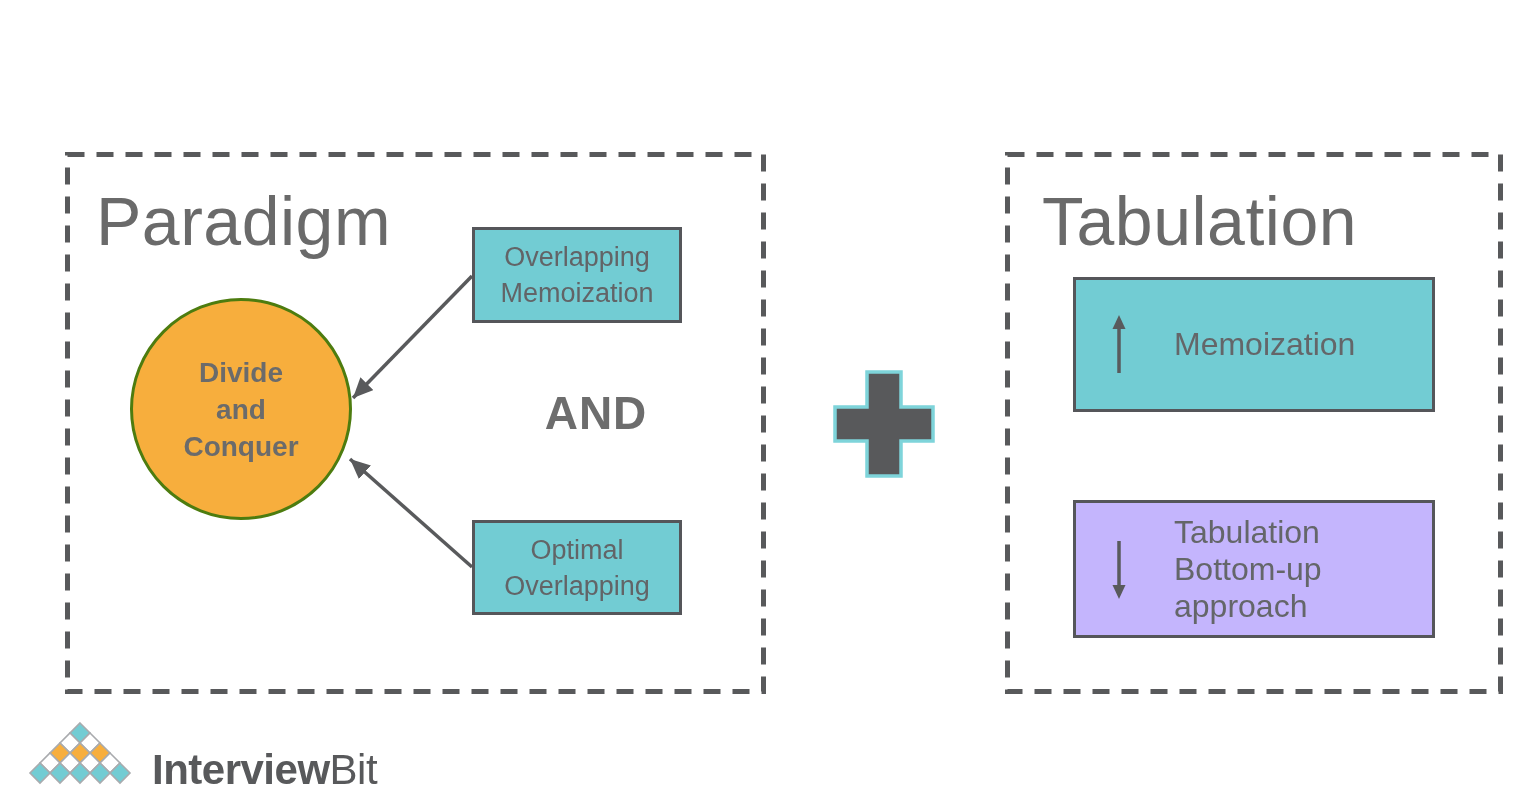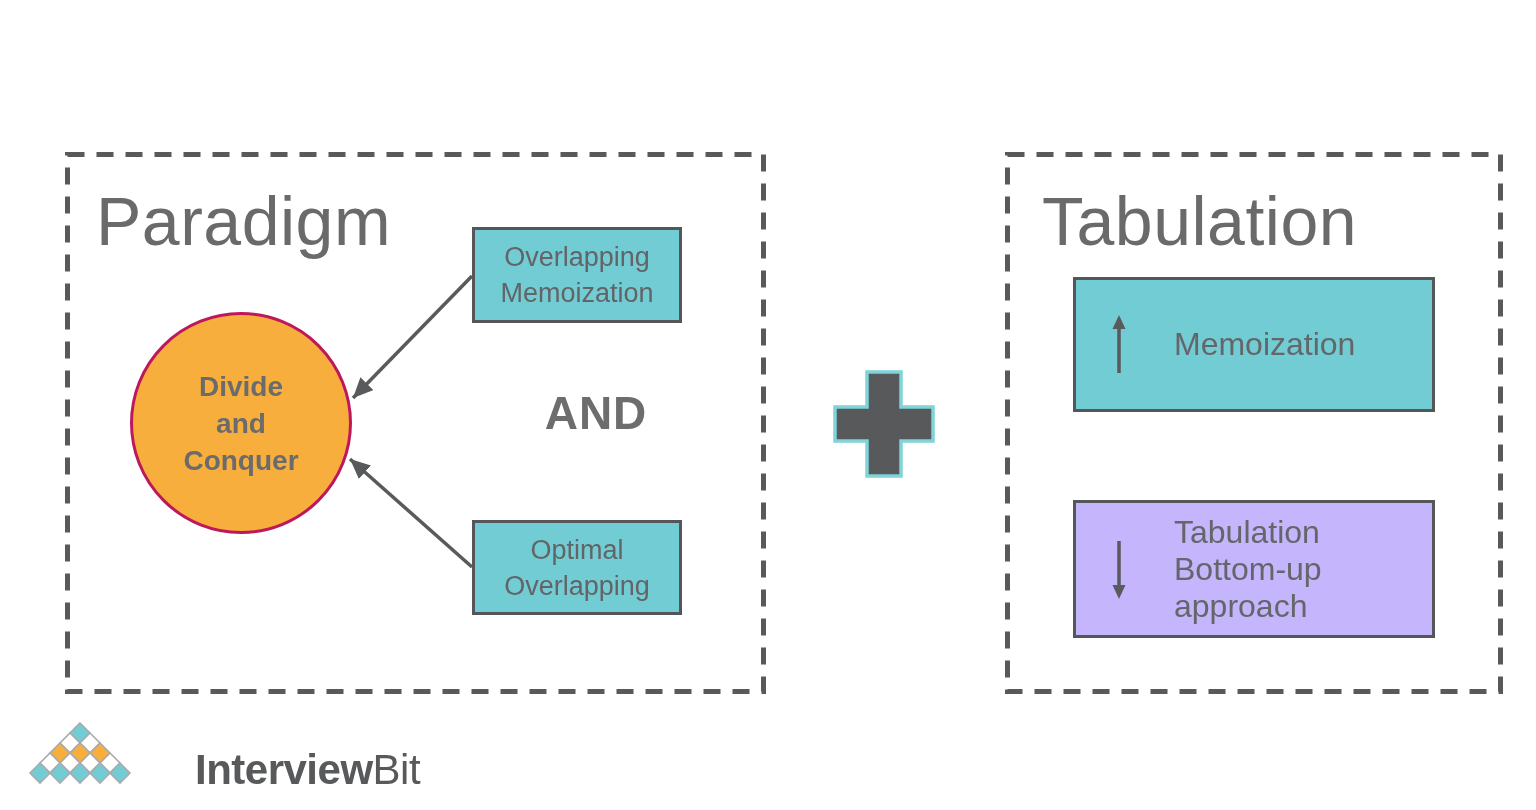--- a/index.html
+++ b/index.html
@@ -10,23 +10,23 @@
   #overlay-svg { position:absolute; left:0; top:0; }
 
   .section-title {
     position:absolute; font-size:68px; font-weight:400; color:#6a6a6a;
     letter-spacing:0.5px;
   }
   #paradigm-title { left:96px; top:182px; }
   #methodology-title { left:1042px; top:182px; }
 
   .circle {
-    position:absolute; left:130px; top:312px; width:222px; height:222px;
+    position:absolute; left:130px; top:298px; width:222px; height:222px;
     box-sizing:border-box; border-radius:50%;
-    background:#f7ae3d; border:3px solid #be185d;
+    background:#f7ae3d; border:3px solid #4d7c0f;
     display:flex; flex-direction:column; align-items:center; justify-content:center;
     font-size:28px; font-weight:700; color:#6b6b6b; line-height:37px; text-align:center;
   }
 
   .para-box {
     position:absolute; left:472px; width:210px; box-sizing:border-box;
     background:#72ccd3; border:3px solid #55565a;
     display:flex; flex-direction:column; align-items:center; justify-content:center;
     font-size:27px; color:#626467; line-height:36px; text-align:center;
   }
@@ -40,21 +40,21 @@
 
   .method-box {
     position:absolute; left:1073px; width:362px; box-sizing:border-box;
     border:3px solid #55565a; display:flex; align-items:center;
   }
   #memoization-box { top:277px; height:135px; background:#72ccd3; }
   #tabulation-box { top:500px; height:138px; background:#c4b5fd; }
   .method-arrow { margin-left:34px; flex:0 0 auto; display:block; }
   .method-text { margin-left:46px; font-size:32px; color:#646669; line-height:37px; }
 
-  .logo { position:absolute; left:30px; top:722px; display:flex; align-items:flex-start;gap:43px; }
+  .logo { position:absolute; left:30px; top:722px; display:flex; align-items:flex-start; }
   .logo-text { margin-left:22px; margin-top:24px; font-size:42px; color:#58595b; letter-spacing:-0.5px; }
   .logo-text .bold { font-weight:700; }
   .logo-text .light { font-weight:400; }
 </style>
 </head>
 <body>
 
 <div class="canvas">
 
   <svg id="overlay-svg" width="1536" height="810" viewBox="0 0 1536 810">

